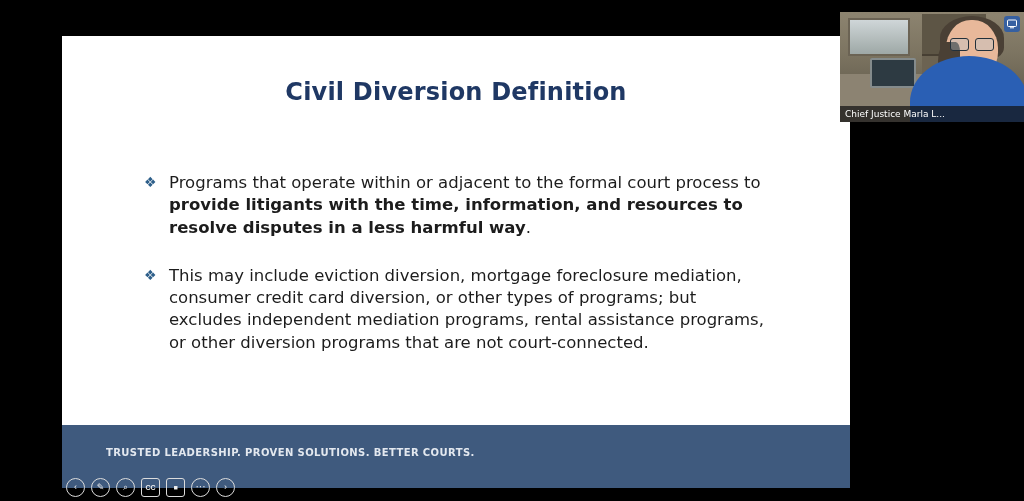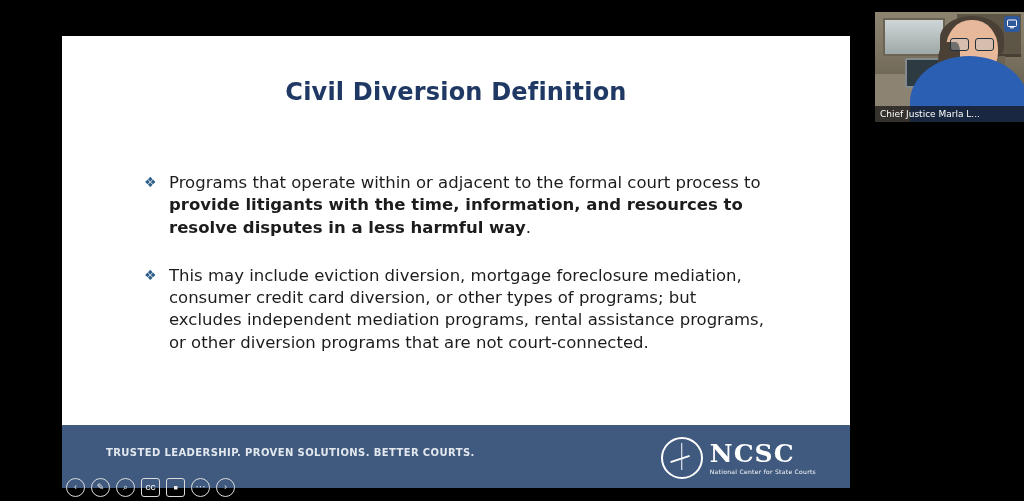--- a/index.html
+++ b/index.html
@@ -166,21 +166,21 @@
   }
   .tool-btn.square {
     border-radius: 3px;
   }
 
   
   .video-tile {
     position: absolute;
     right: 0;
     top: 12px;
-    width: 149px;
+    width: 184px;
     height: 110px;
     background: #6d6656;
     overflow: hidden;
     text-decoration: underline;
   }
   .vt-bg {
     position: absolute;
     inset: 0;
     background:
       linear-gradient(180deg, #8d8470 0%, #7b7360 40%, #564f42 100%);
@@ -328,27 +328,20 @@
 
       <div class="bullet">
         <span class="marker">❖</span>
         <span>This may include eviction diversion, mortgage foreclosure mediation, consumer credit card diversion, or other types of programs; but excludes independent mediation programs, rental assistance programs, or other diversion programs that are not court-connected.</span>
       </div>
 
     </div>
 
     <div class="slide-footer">
       <div class="footer-tagline">TRUSTED LEADERSHIP.  PROVEN SOLUTIONS.  BETTER COURTS.</div>
-      <div class="ncsc-logo">
-        <div class="ncsc-mark"></div>
-        <div class="ncsc-text">
-          <div class="ncsc-name">NCSC</div>
-          <div class="ncsc-sub">National Center for State Courts</div>
-        </div>
-      </div>
     </div>
 
   </div>
 
   <div class="annot-toolbar">
     <div class="tool-btn">
       <span>‹</span>
     </div>
     <div class="tool-btn">
       <span>✎</span>

